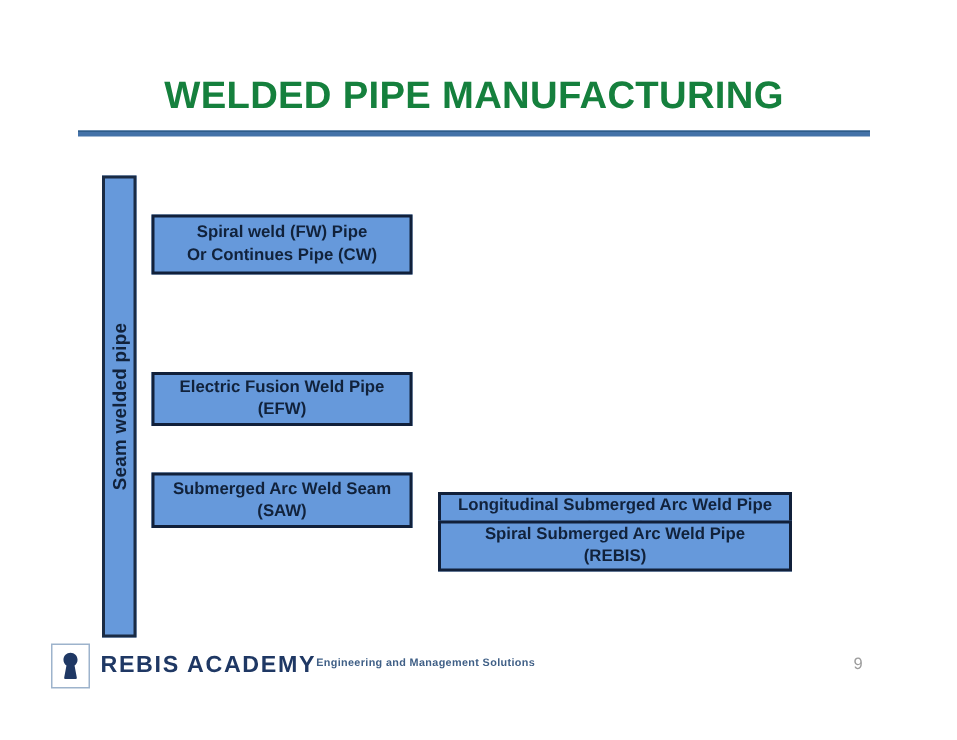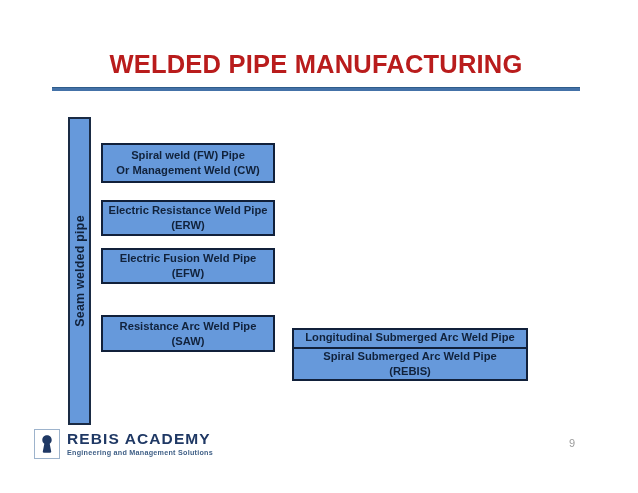--- a/index.html
+++ b/index.html
@@ -24,21 +24,21 @@
 
   
   .title {
     position: absolute;
     left: 52px;
     top: 50px;
     width: 528px;
     text-align: center;
     font-size: 25.5px;
     font-weight: bold;
-    color: #b91c1c;
+    color: #15803d;
     letter-spacing: 0.2px;
     white-space: nowrap;
   }
   .title-rule {
     position: absolute;
     left: 52px;
     top: 87px;
     width: 528px;
     height: 3px;
     background: #4472A8;
@@ -109,21 +109,20 @@
     border: 1px solid #9DB3CC;
     box-sizing: border-box;
     display: flex;
     align-items: center;
     justify-content: center;
     background: #ffffff;
     margin-right: 7px;
   }
   .logo-text {
     display: flex;
-    flex-direction: column;
     justify-content: center;
   }
   .logo-name {
     font-size: 15.5px;
     font-weight: bold;
     color: #1F3864;
     letter-spacing: 1.1px;
     line-height: 1.05;
   }
   .logo-tag {
@@ -154,35 +153,31 @@
   <div class="title">WELDED PIPE MANUFACTURING</div>
 
   <div class="title-rule"></div>
 
   <div class="vbar">
     <span class="vbar-label">Seam welded pipe</span>
   </div>
 
   <div class="pbox box-fw">
     <span class="l1">Spiral weld (FW) Pipe</span>
-    <span class="l2">Or Management Weld (CW)</span>
-  </div>
-
-  <div class="pbox box-erw">
-    <span class="l1">Electric Resistance Weld Pipe</span>
-    <span class="l2">(ERW)</span>
-  </div>
+    <span class="l2">Or Continues Pipe (CW)</span>
+  </div>
+
 
   <div class="pbox box-efw">
     <span class="l1">Electric Fusion Weld Pipe</span>
     <span class="l2">(EFW)</span>
   </div>
 
   <div class="pbox box-saw">
-    <span class="l1">Resistance Arc Weld Pipe</span>
+    <span class="l1">Submerged Arc Weld Seam</span>
     <span class="l2">(SAW)</span>
   </div>
 
   <div class="pbox box-lsaw">
     <span class="l1">Longitudinal Submerged Arc Weld Pipe</span>
     <span class="l2">(LSAW)</span>
   </div>
 
   <div class="pbox box-ssaw">
     <span class="l1">Spiral Submerged Arc Weld Pipe</span>

